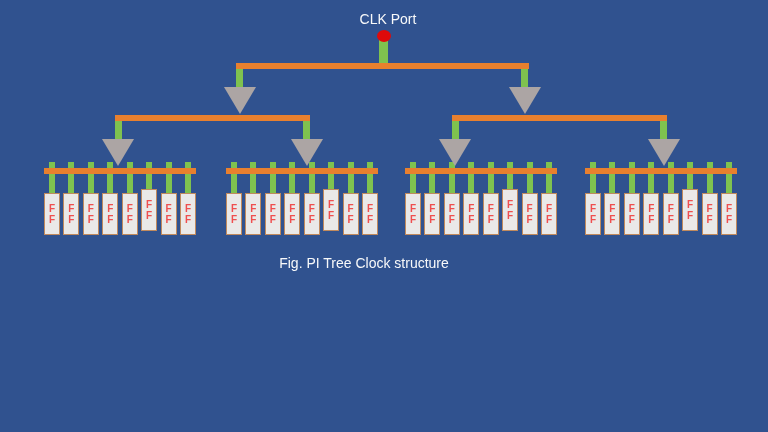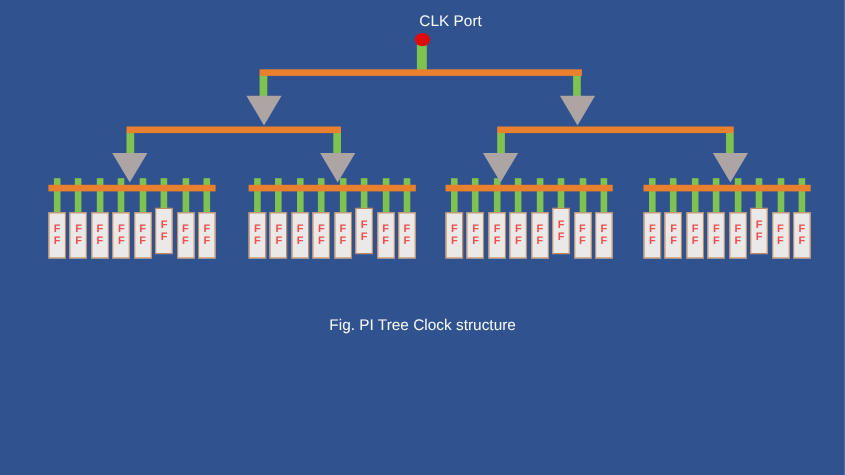--- a/index.html
+++ b/index.html
@@ -7,25 +7,25 @@
     position:relative;
     width:768px;height:432px;
     background:var(--background,#30528F);
     overflow:hidden;
     font-family:"Liberation Sans",sans-serif;
   }
   .txt{
     position:absolute;
     color:var(--label-text,#F8F9FA);
     font-size:14px;
-    text-align:right;
+    text-align:center;
     white-space:nowrap;
   }
   .clk-label{left:338px;top:11px;width:100px;}
-  .caption{left:259px;top:255px;width:210px;margin-top:32px;}
+  .caption{left:259px;top:255px;width:210px;}
 
   .clk-dot{
     position:absolute;left:377px;top:30px;width:14px;height:12px;
     background:var(--clk-dot-red,#DF0A0A);border-radius:50%;z-index:3;
   }
   .riser{
     position:absolute;left:379px;top:38px;width:9px;height:27px;
     background:var(--net-green,#7FC24F);z-index:1;
   }
   .bar{

